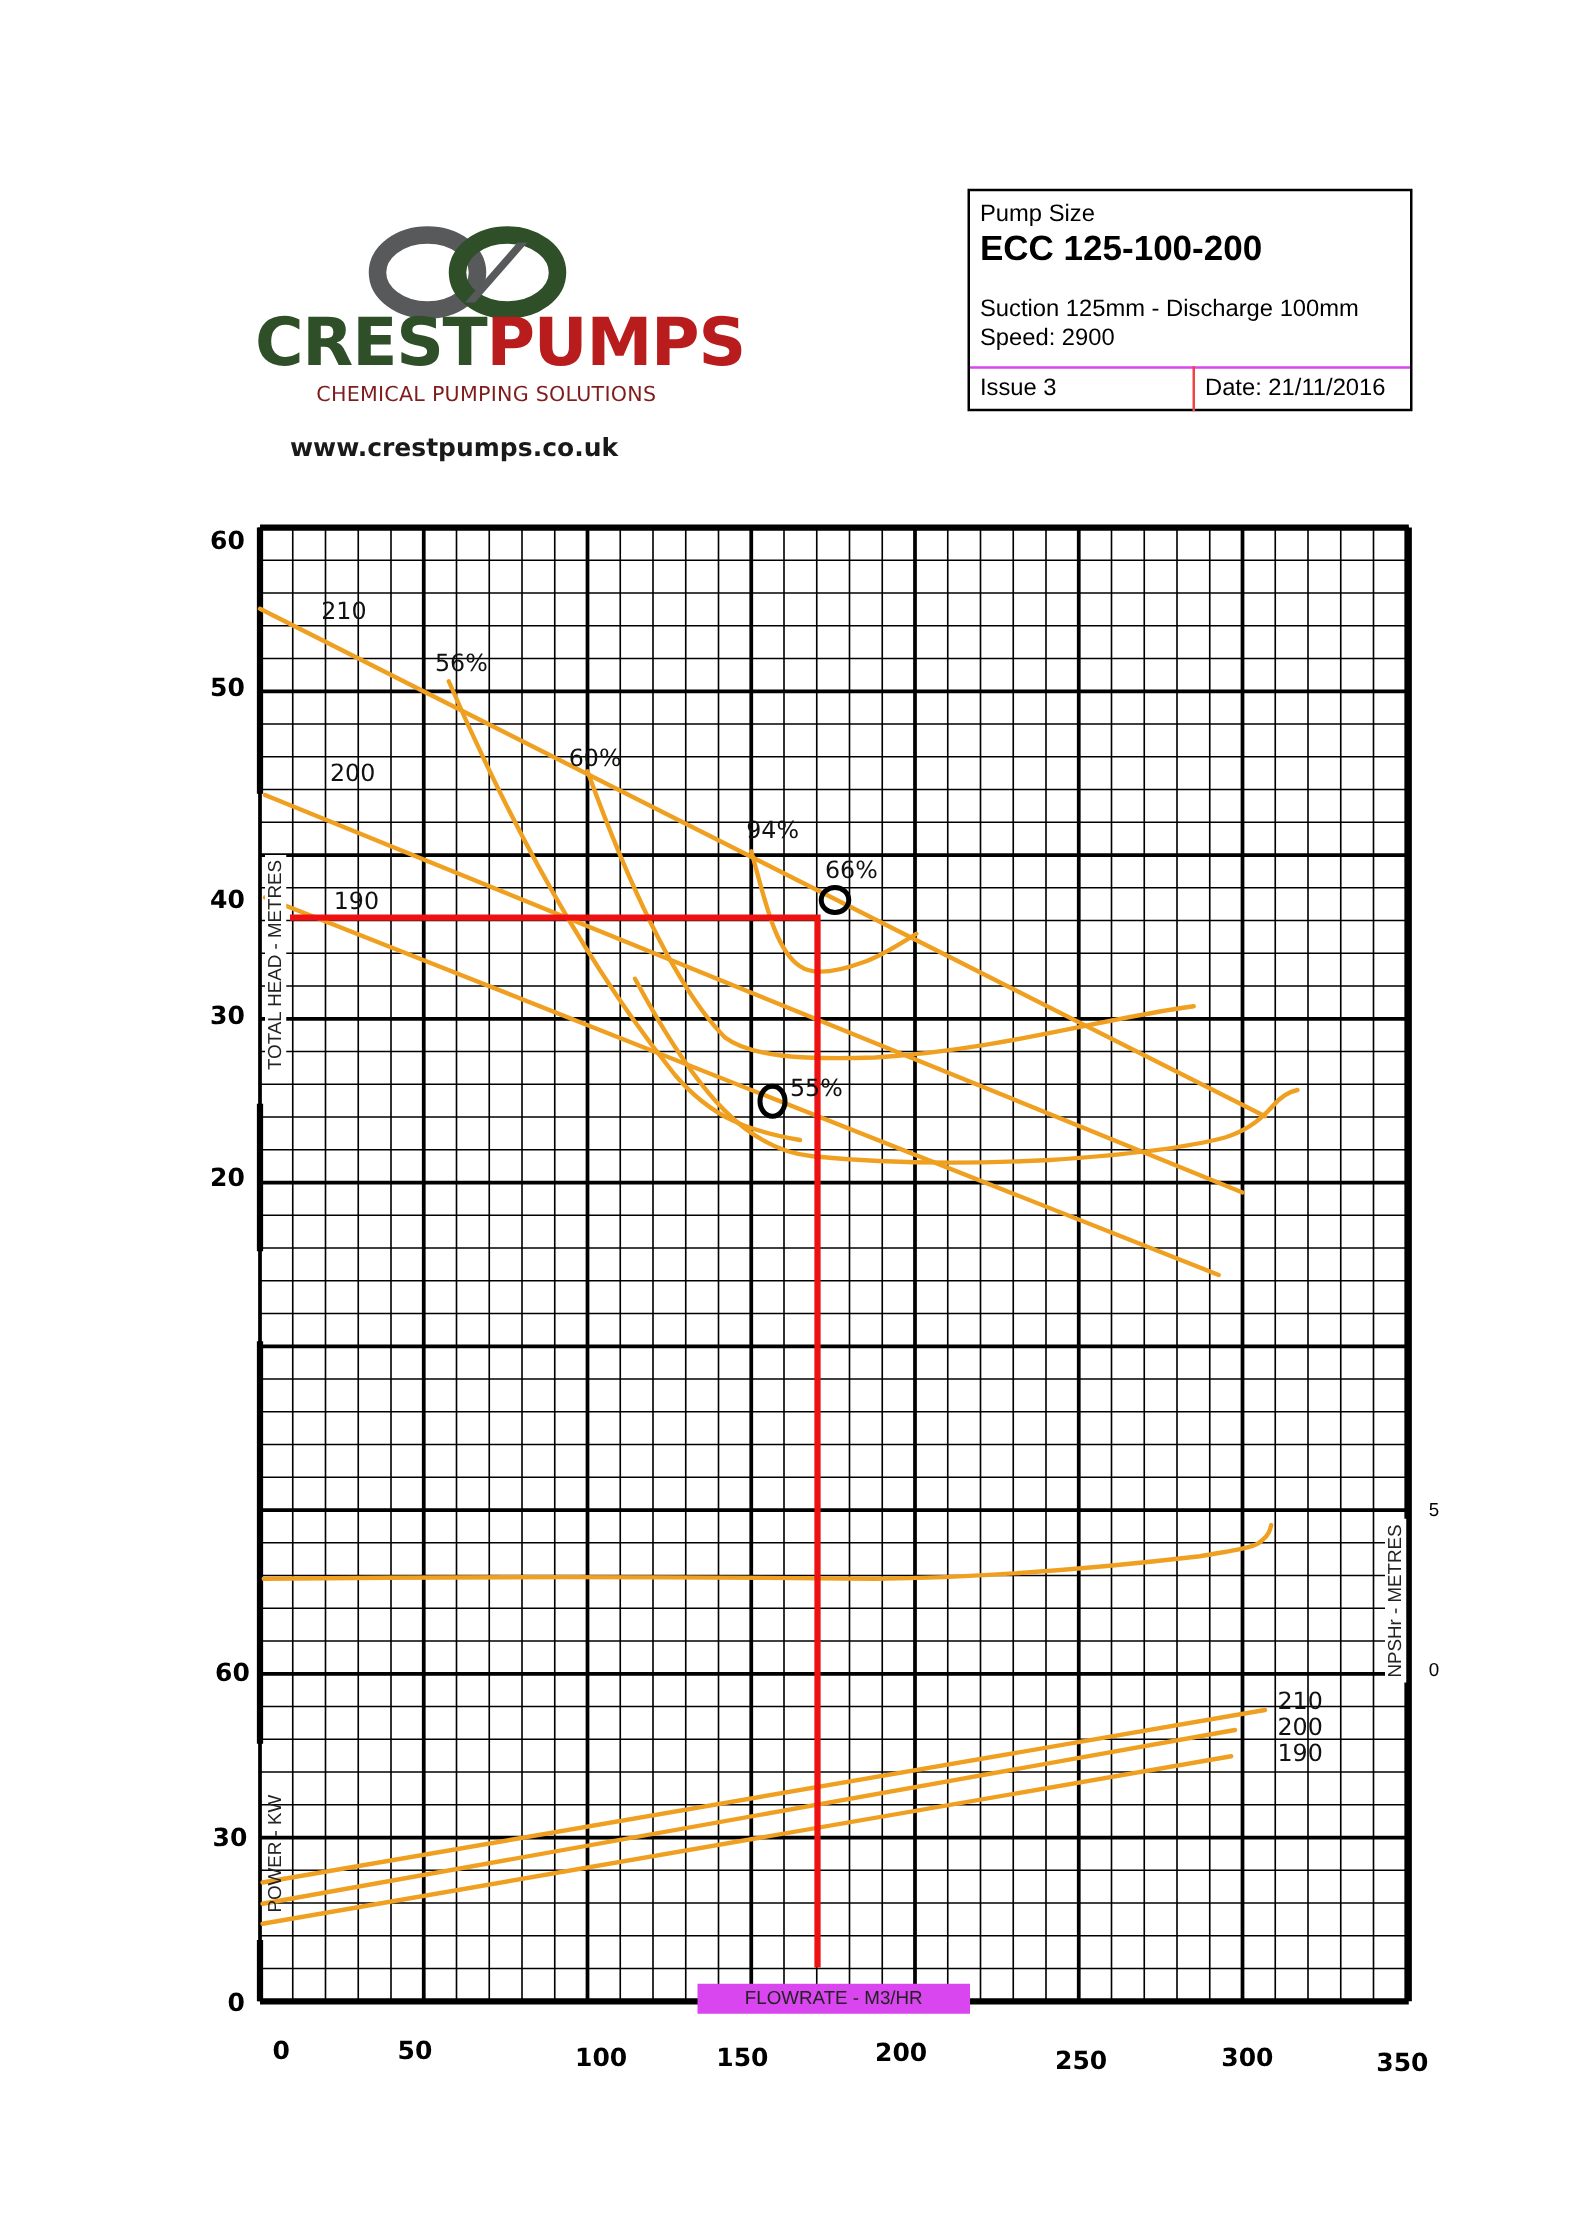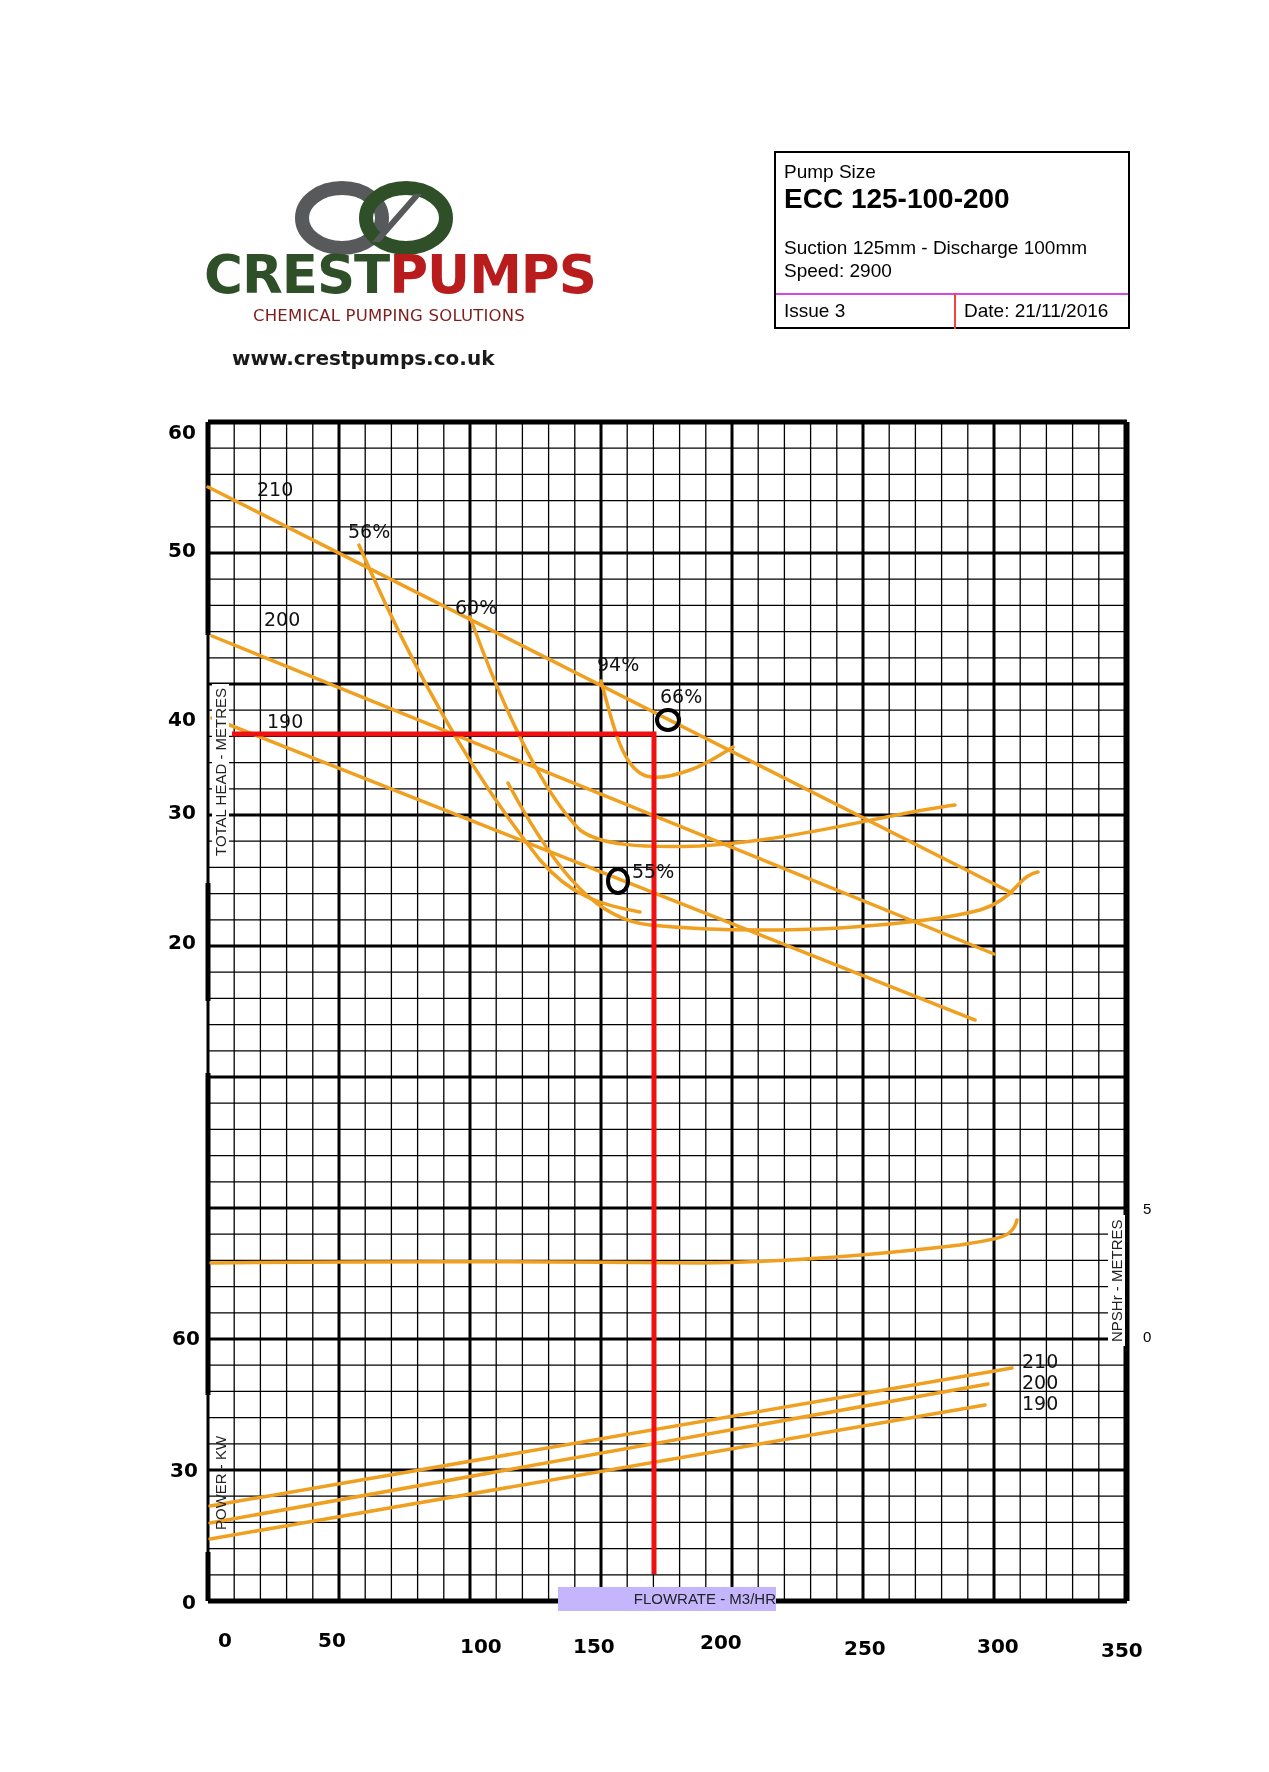--- a/index.html
+++ b/index.html
@@ -19,21 +19,21 @@
   .infobox .speed { position:absolute; left:8px; top:107px; font-size:19px; }
   .infobox .issue { position:absolute; left:0; top:140px; width:180px; height:36px; border-right:2px solid #ef4444; box-sizing:border-box; }
   .infobox .issue span, .infobox .date span { position:absolute; left:8px; top:7px; font-size:19px; }
   .infobox .date { position:absolute; left:180px; top:140px; right:0; height:36px; }
   .chart { position:absolute; left:0; top:0; width:1269px; height:1772px; }
   .ylabel { position:absolute; font-family:"DejaVu Sans", sans-serif; font-weight:bold; font-size:20px; }
   .xlabel { position:absolute; font-family:"DejaVu Sans", sans-serif; font-weight:bold; font-size:20px; }
   .axis-title { position:absolute; font-size:15px; color:#222; white-space:nowrap; }
   .rot { transform-origin:left top; transform:rotate(-90deg); }
   .curve-label { position:absolute; font-family:"DejaVu Sans", sans-serif; font-size:19px; color:#111; }
-  .flow-title { position:absolute; left:558px; top:1587px; width:218px; height:24px; background:#c4b5fd; text-align:right; font-size:15px; line-height:24px; color:#222; }
+  .flow-title { position:absolute; left:558px; top:1587px; width:218px; height:24px; background:#d946ef; text-align:center; font-size:15px; line-height:24px; color:#222; }
   .npsh-tick { position:absolute; font-size:15px; }
 </style>
 </head>
 <body>
 
 <div class="logo">
   <svg width="380" height="80" viewBox="0 0 380 80">
     <ellipse cx="142" cy="40" rx="40" ry="30" fill="none" stroke="#58595b" stroke-width="14"></ellipse>
     <ellipse cx="206" cy="40" rx="40" ry="30" fill="none" stroke="#2e4f28" stroke-width="14"></ellipse>
     <path d="M172 64 L180 64 L222 16 L214 16 Z" fill="#58595b"></path>

